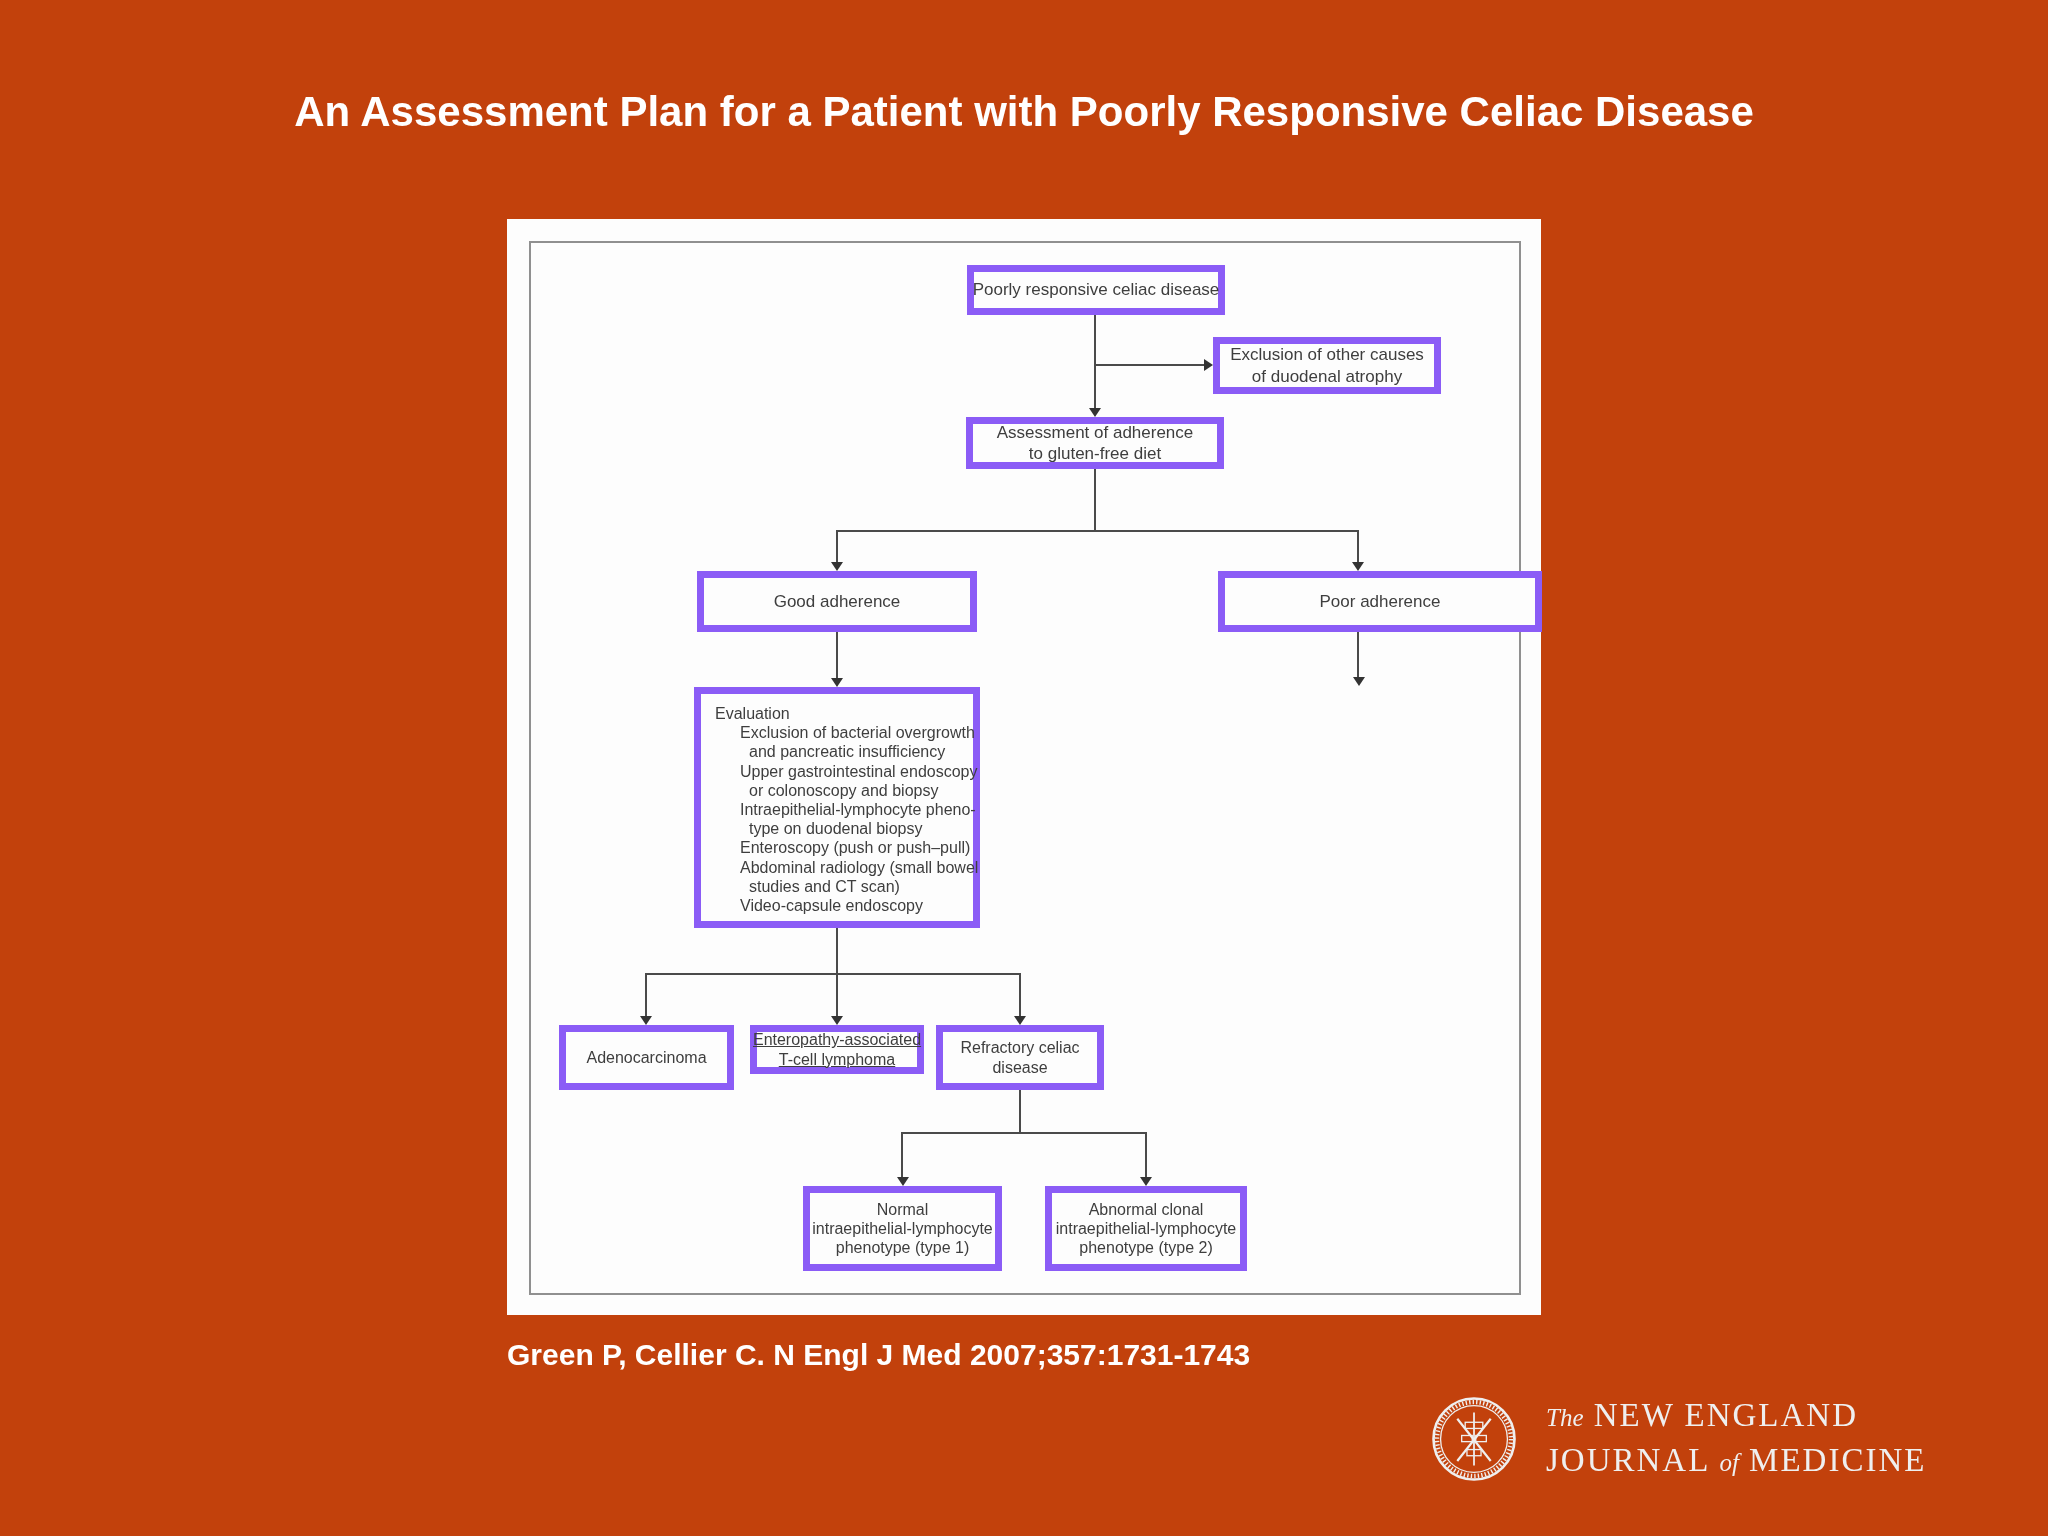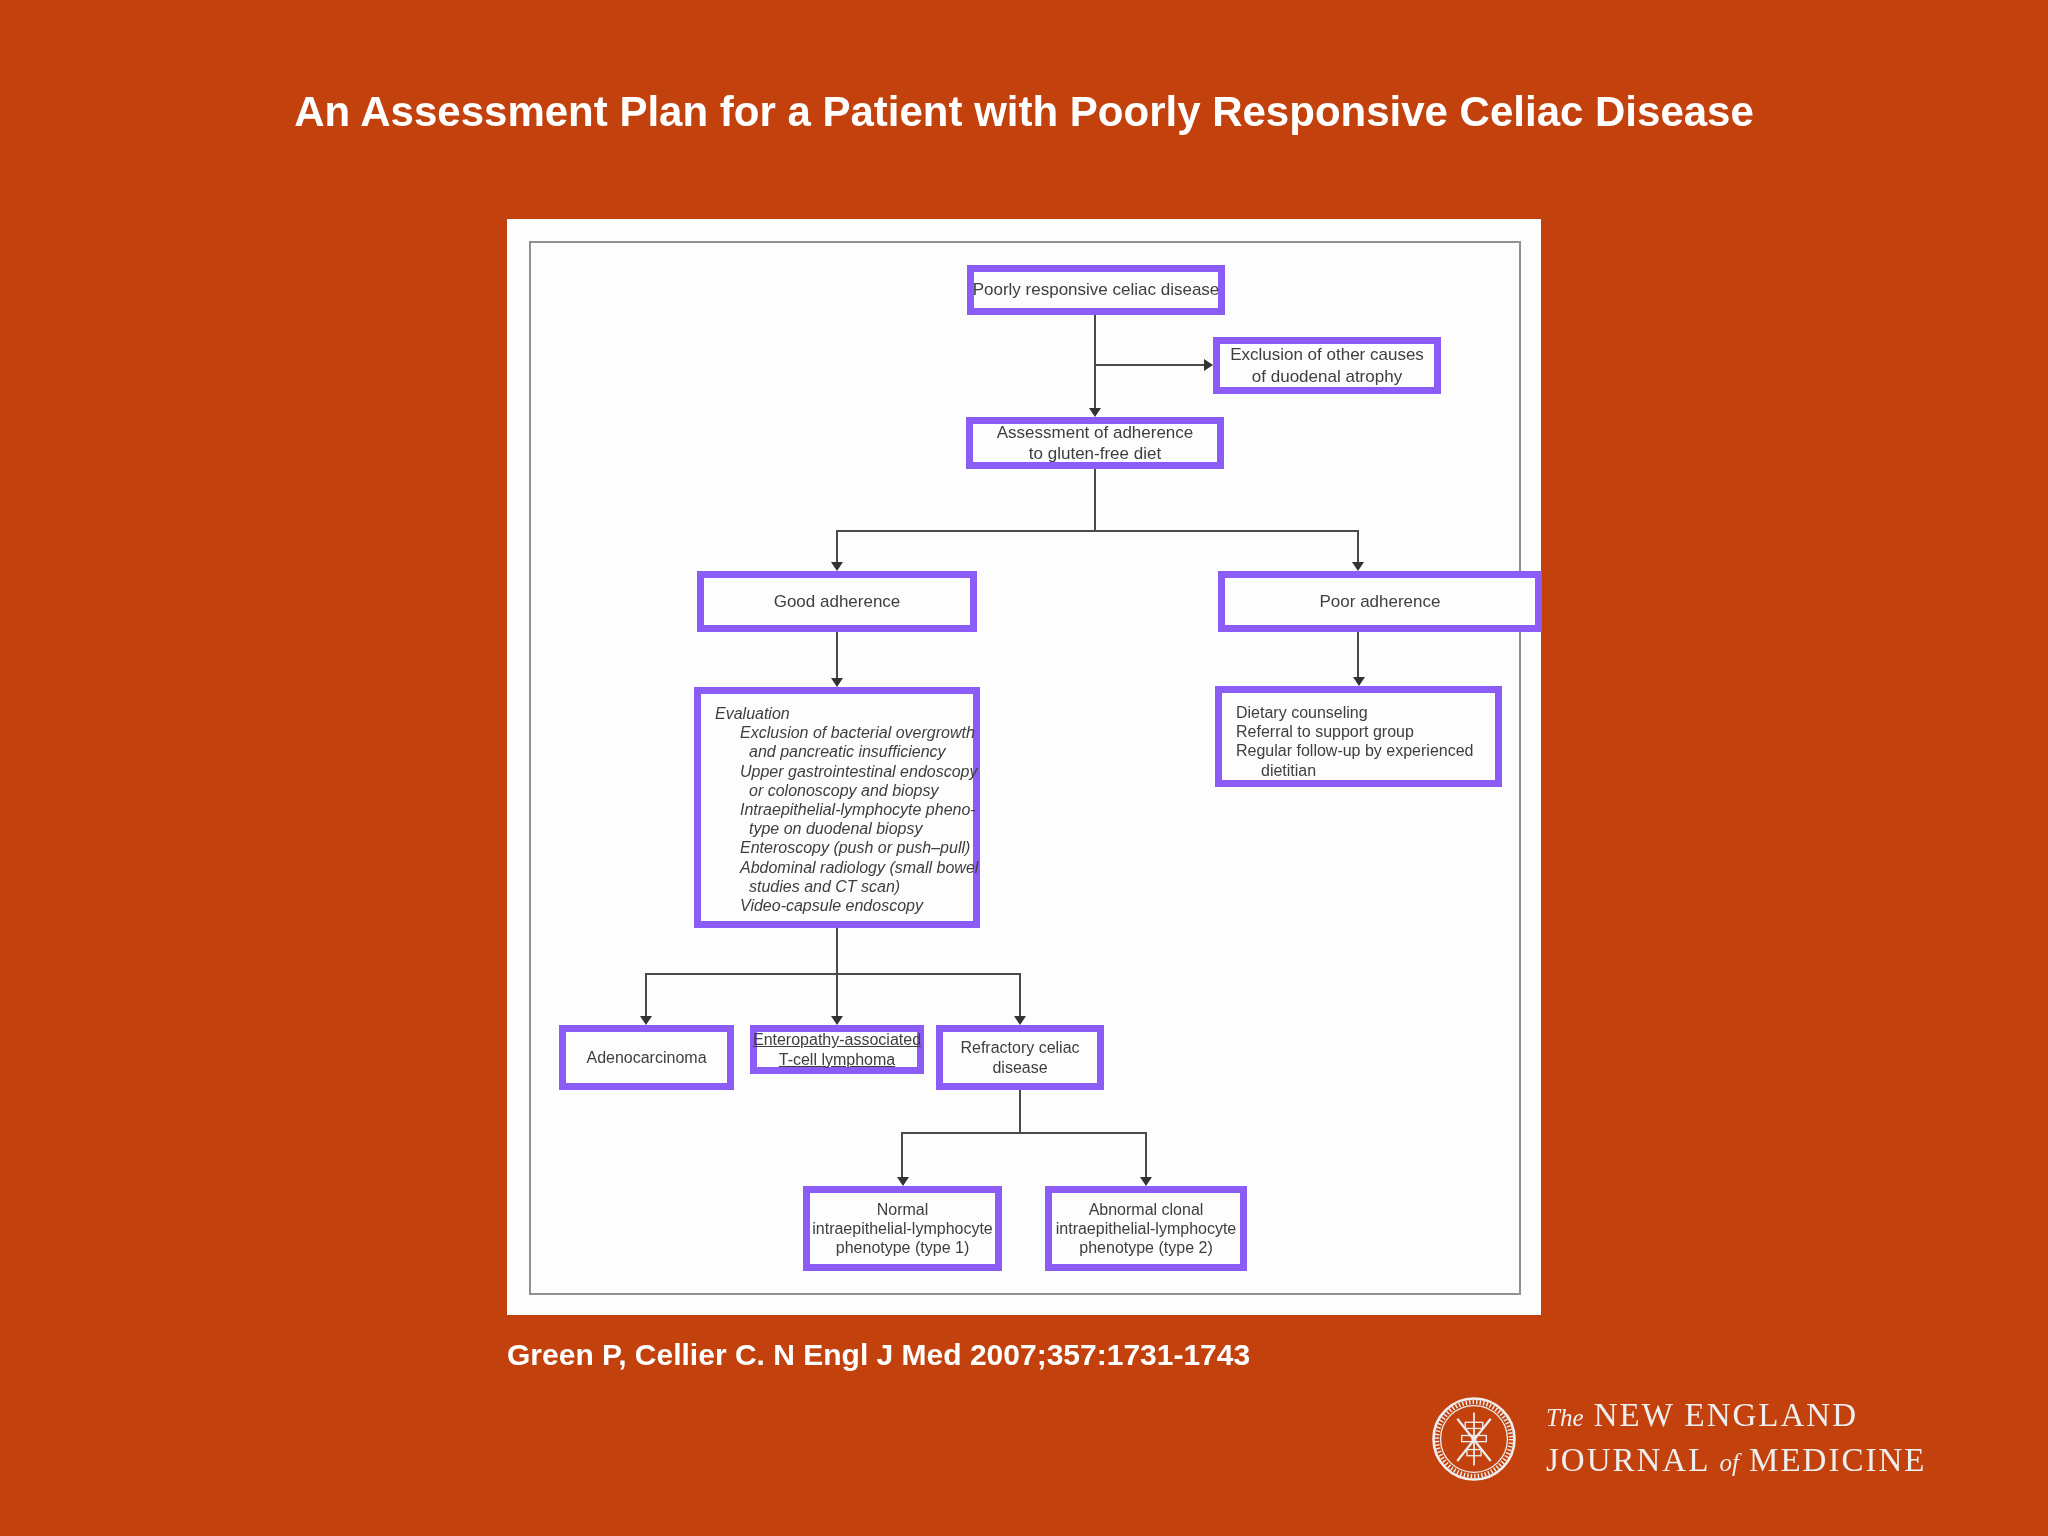--- a/index.html
+++ b/index.html
@@ -34,21 +34,21 @@
   .node.la { padding:10px 6px 6px 14px; }
   .node.fz16 { font-size:16px; line-height:1.2; }
   .node.la .ind1 { margin-left:25px; }
   .node.la .ind2 { margin-left:34px; }
 
   #n-poorly     { left:460px; top:46px;  width:258px; height:50px; }
   #n-exclusion  { left:706px; top:118px; width:228px; height:57px; }
   #n-assessment { left:459px; top:198px; width:258px; height:52px; }
   #n-good       { left:190px; top:352px; width:280px; height:61px; }
   #n-poor       { left:711px; top:352px; width:324px; height:61px; }
-  #n-eval       { left:187px; top:468px; width:286px; height:241px;font-style:italic; }
+  #n-eval       { left:187px; top:468px; width:286px; height:241px; }
   #n-diet       { left:708px; top:467px; width:287px; height:101px; }
   #n-aden       { left:52px;  top:806px; width:175px; height:65px; }
   #n-entero     { left:243px; top:806px; width:174px; height:49px;text-decoration:underline; }
   #n-refr       { left:429px; top:806px; width:168px; height:65px;justify-content:center; }
   #n-type1      { left:296px; top:967px; width:199px; height:85px; }
   #n-type2      { left:538px; top:967px; width:202px; height:85px; }
 
   .citation { position:absolute; left:507px; top:1338px; color:#ffffff;
               font-size:30px; font-weight:bold; }
 
@@ -121,26 +121,20 @@
         <div class="ln ind2">and pancreatic insufficiency</div>
         <div class="ln ind1">Upper gastrointestinal endoscopy</div>
         <div class="ln ind2">or colonoscopy and biopsy</div>
         <div class="ln ind1">Intraepithelial-lymphocyte pheno-</div>
         <div class="ln ind2">type on duodenal biopsy</div>
         <div class="ln ind1">Enteroscopy (push or push–pull)</div>
         <div class="ln ind1">Abdominal radiology (small bowel</div>
         <div class="ln ind2">studies and CT scan)</div>
         <div class="ln ind1">Video-capsule endoscopy</div>
       </div>
-    <div class="node la fz16" id="n-diet">
-        <div class="ln ind0">Dietary counseling</div>
-        <div class="ln ind0">Referral to support group</div>
-        <div class="ln ind0">Regular follow-up by experienced</div>
-        <div class="ln ind1">dietitian</div>
-      </div>
     <div class="node c fz16" id="n-aden">
         <div class="ln">Adenocarcinoma</div>
       </div>
     <div class="node c fz16" id="n-entero">
         <div class="ln">Enteropathy-associated</div>
         <div class="ln">T-cell lymphoma</div>
       </div>
     <div class="node c fz16" id="n-refr">
         <div class="ln">Refractory celiac</div>
         <div class="ln">disease</div>

